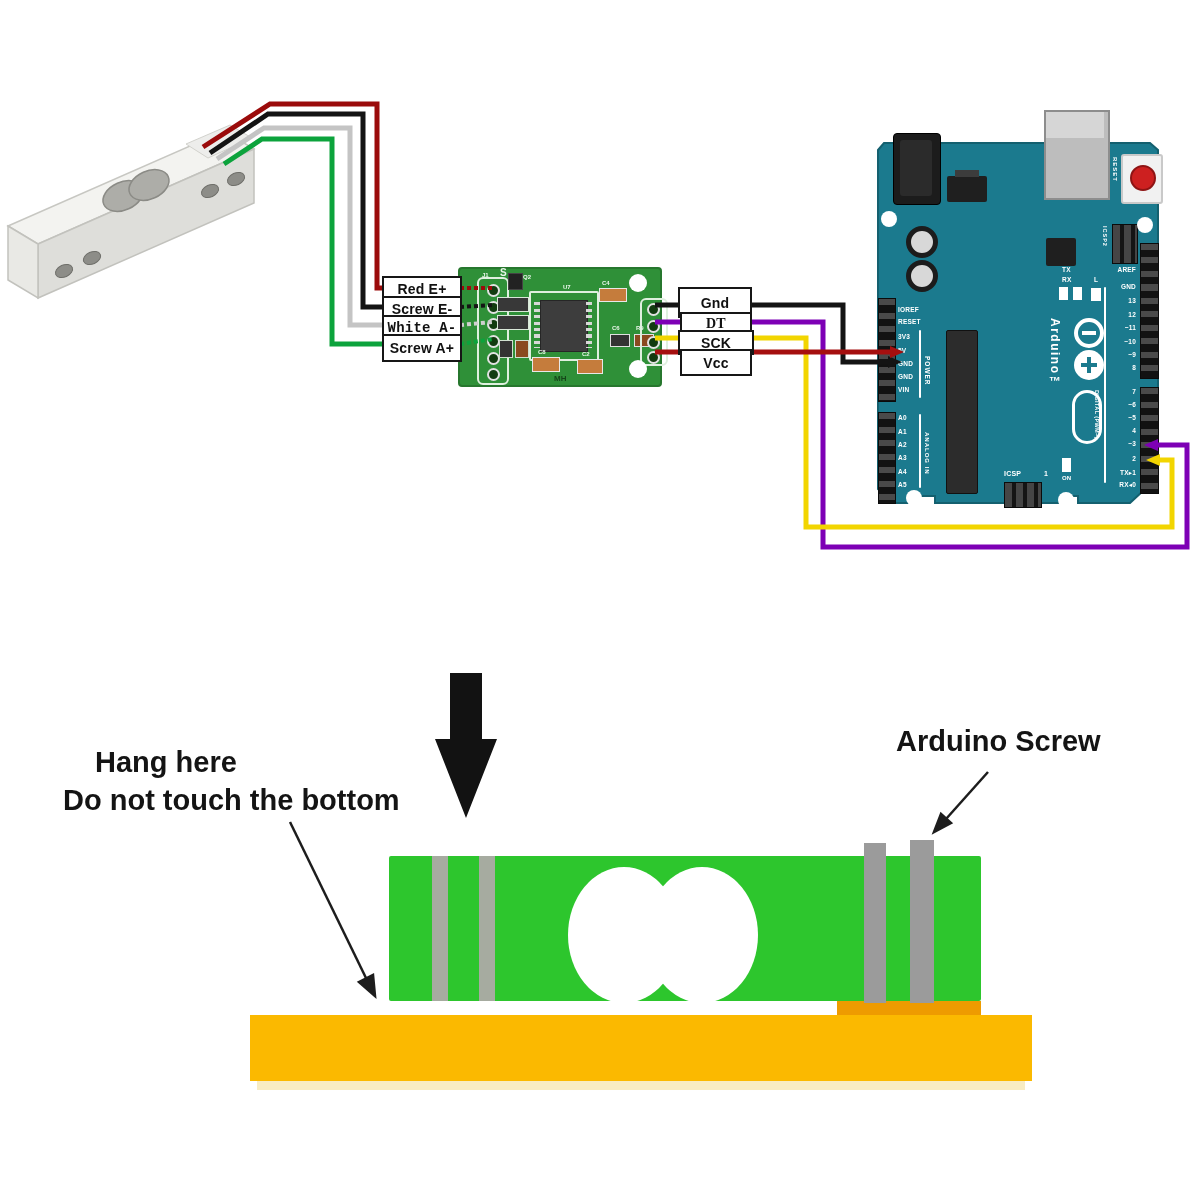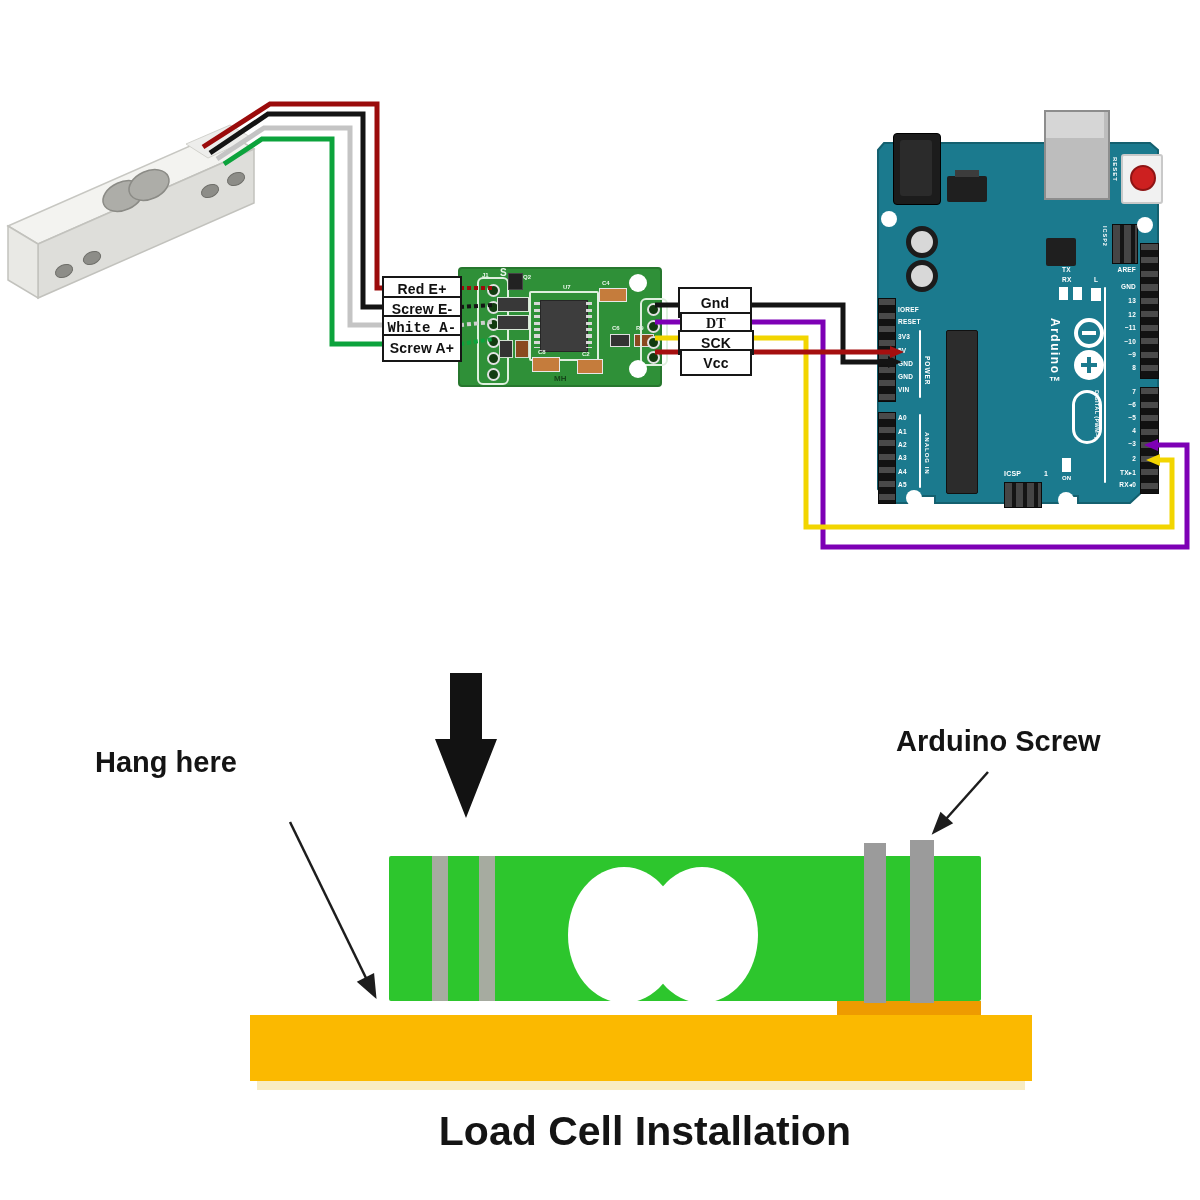--- a/index.html
+++ b/index.html
@@ -232,16 +232,16 @@
     <div class="wbox" style="left:382px;top:334px;width:76px;height:24px;">Screw A+</div>
   </div>
   <div>
     <div class="wbox" style="left:678px;top:287px;width:70px;height:27px;">Gnd</div>
     <div class="wbox" style="left:680px;top:312px;width:68px;height:20px;font-family:Liberation Serif, serif;">DT</div>
     <div class="wbox" style="left:678px;top:330px;width:72px;height:21px;">SCK</div>
     <div class="wbox" style="left:680px;top:349px;width:68px;height:23px;">Vcc</div>
   </div>
 
   <div class="ann" style="left:63px;top:746px;font-size:29px;margin-left:32px;">Hang here</div>
+  <div class="ann" style="left:63px;top:784px;font-size:29px;">Do not touch the bottom</div>
   <div class="ann" style="left:896px;top:725px;font-size:29px;">Arduino Screw</div>
-  <div class="ann" style="left:345px;top:1108px;width:600px;text-align:center;font-size:41px;white-space:nowrap;">Load Cell Installation</div>
 
 </div>
 
 </body></html>

